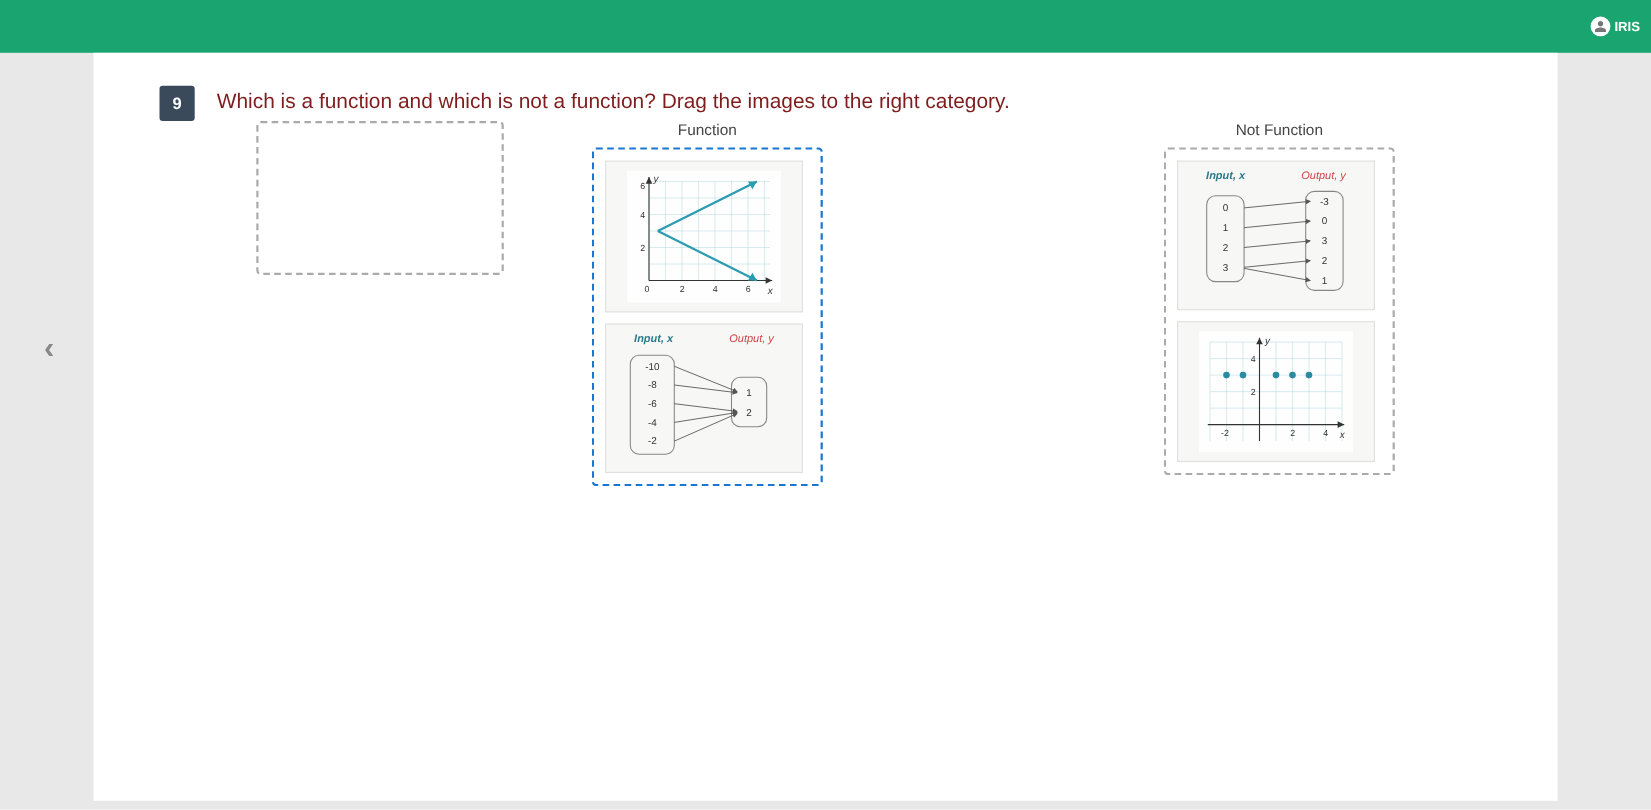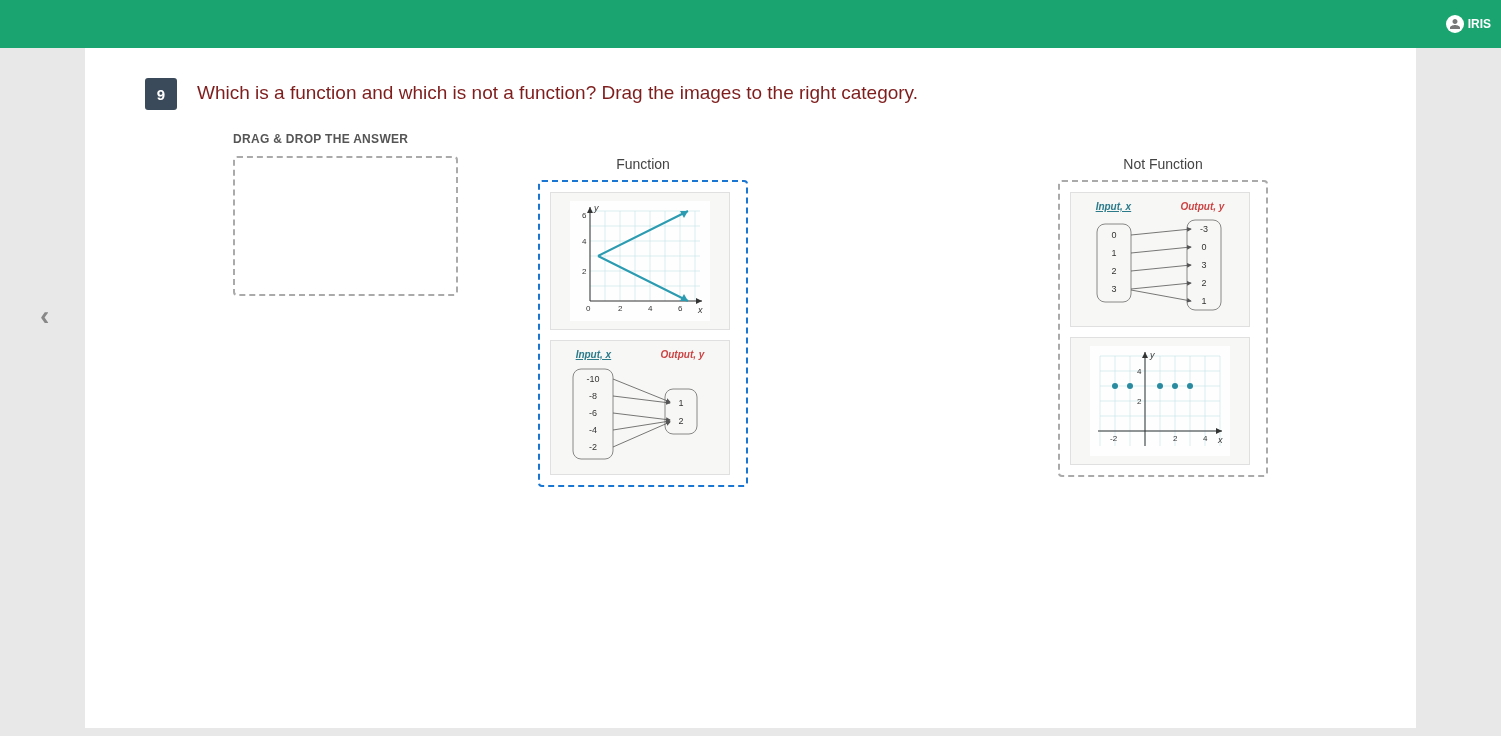--- a/index.html
+++ b/index.html
@@ -132,22 +132,22 @@
   .axis { stroke: #333; stroke-width: 1; }
   .plot-line { stroke: #2a9bb0; stroke-width: 2; fill: none; }
   .tick-label { font-size: 8px; fill: #333; }
   .axis-label { font-size: 9px; fill: #333; font-style: italic; }
   
   .mapping {
     width: 150px;
     font-size: 10px;
   }
   .mapping .headers { display: flex; justify-content: space-around; margin-bottom: 4px; }
-  .mapping .hdr-in { color: #2a7a8a; font-weight: 600; font-style: italic; text-decoration: underline; }
-  .mapping .hdr-out { color: #c44; font-weight: 700; font-style: italic; margin-left: 28px; }
+  .mapping .hdr-in { color: #2a7a8a; font-weight: 600; font-style: italic; }
+  .mapping .hdr-out { color: #c44; font-weight: 400; font-style: italic; margin-left: 28px; }
   .mapping svg { width: 100%; height: auto; }
   .map-box { fill: none; stroke: #888; stroke-width: 1; rx: 8; }
   .map-text { font-size: 9px; fill: #333; text-anchor: middle; }
   .map-arrow { stroke: #555; stroke-width: 0.8; fill: none; marker-end: url(#arrowhead); }
   
   .scatter-dot { fill: #2a8aa0; }
 </style>
 </head>
 <body>
 
@@ -164,21 +164,20 @@
 
 <div class="nav-chevron">‹</div>
 
 <div class="content-area">
 
   <div class="question-row">
     <div class="q-number">9</div>
     <div class="q-text">Which is a function and which is not a function?  Drag the images to the right category.</div>
   </div>
 
-  <div class="instruction">DRAG &amp; DROP THE ANSWER</div>
 
   <div class="columns">
 
     <div class="drop-source"></div>
 
     <div class="category">
       <div class="cat-title">Function</div>
       <div class="drop-zone active">
 
         <div class="card">

